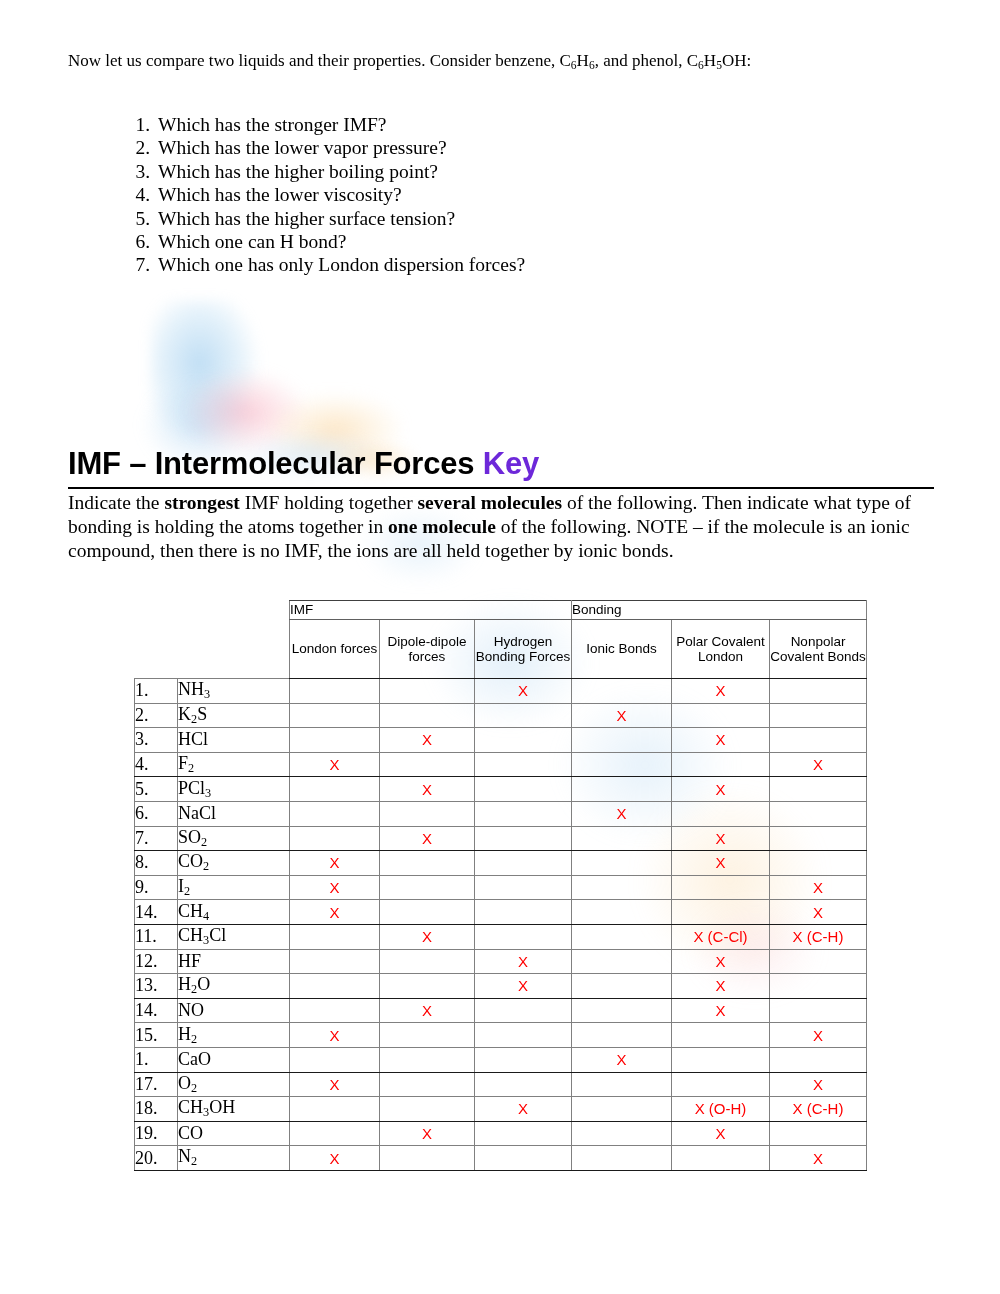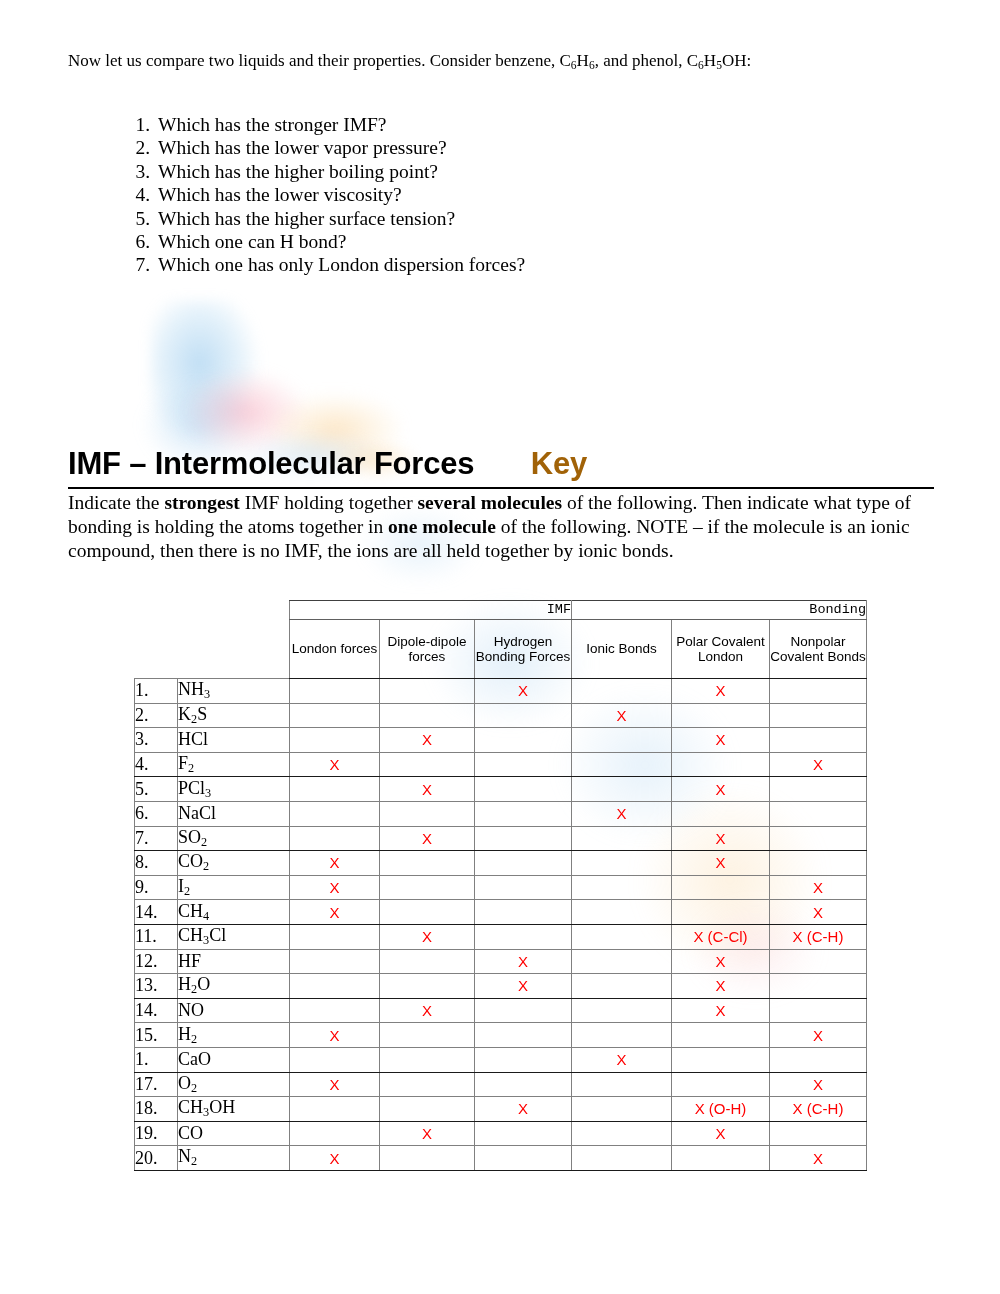--- a/index.html
+++ b/index.html
@@ -132,21 +132,21 @@
     left: 68px;
     top: 446px;
     width: 866px;
     font-family: "Liberation Sans", sans-serif;
     font-weight: bold;
     font-size: 31px;
     letter-spacing: -0.2px;
     line-height: 36px;
     white-space: nowrap;
   }
-  .doc-heading .key-word { color: #a16207; margin-left: 48px; }
+  .doc-heading .key-word { color: #6d28d9; }
   .heading-rule {
     position: absolute;
     left: 68px;
     top: 487px;
     width: 866px;
     height: 0;
     border-top: 2.2px solid #000000;
   }
 
   
@@ -176,23 +176,23 @@
     font-weight: normal;
     vertical-align: middle;
   }
   .imf-table .spacer {
     border: none;
     background: transparent;
   }
 
   
   .grp-cell {
-    font-family: Liberation Mono, monospace;
+    font-family: Liberation Sans, sans-serif;
     font-size: 13.5px;
-    text-align: right;
+    text-align: left;
     height: 18px;
     line-height: 18px;
     border-top: 1.6px solid #404040 !important;
     border-bottom: 1px solid #606060 !important;
   }
   
   .sub-cell {
     font-family: "Liberation Sans", sans-serif;
     font-size: 13.5px;
     text-align: center;

